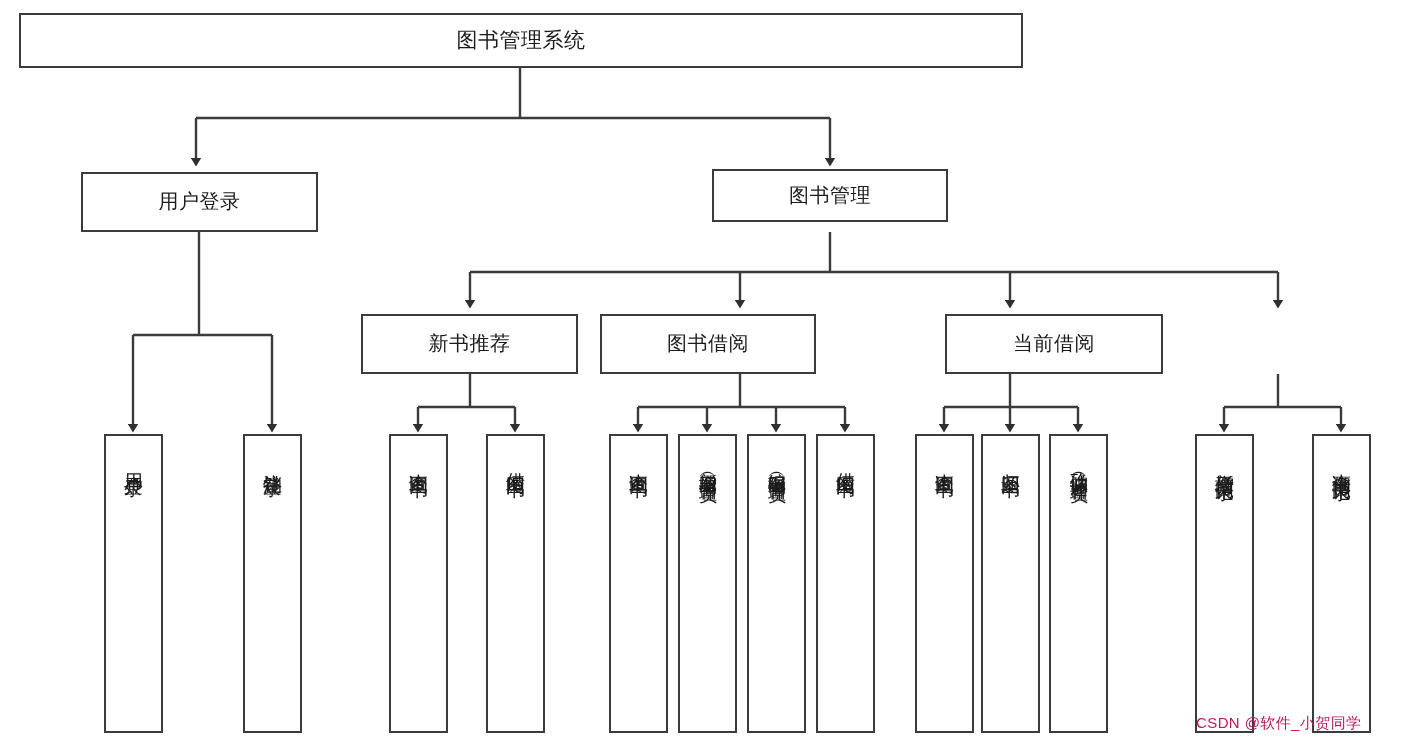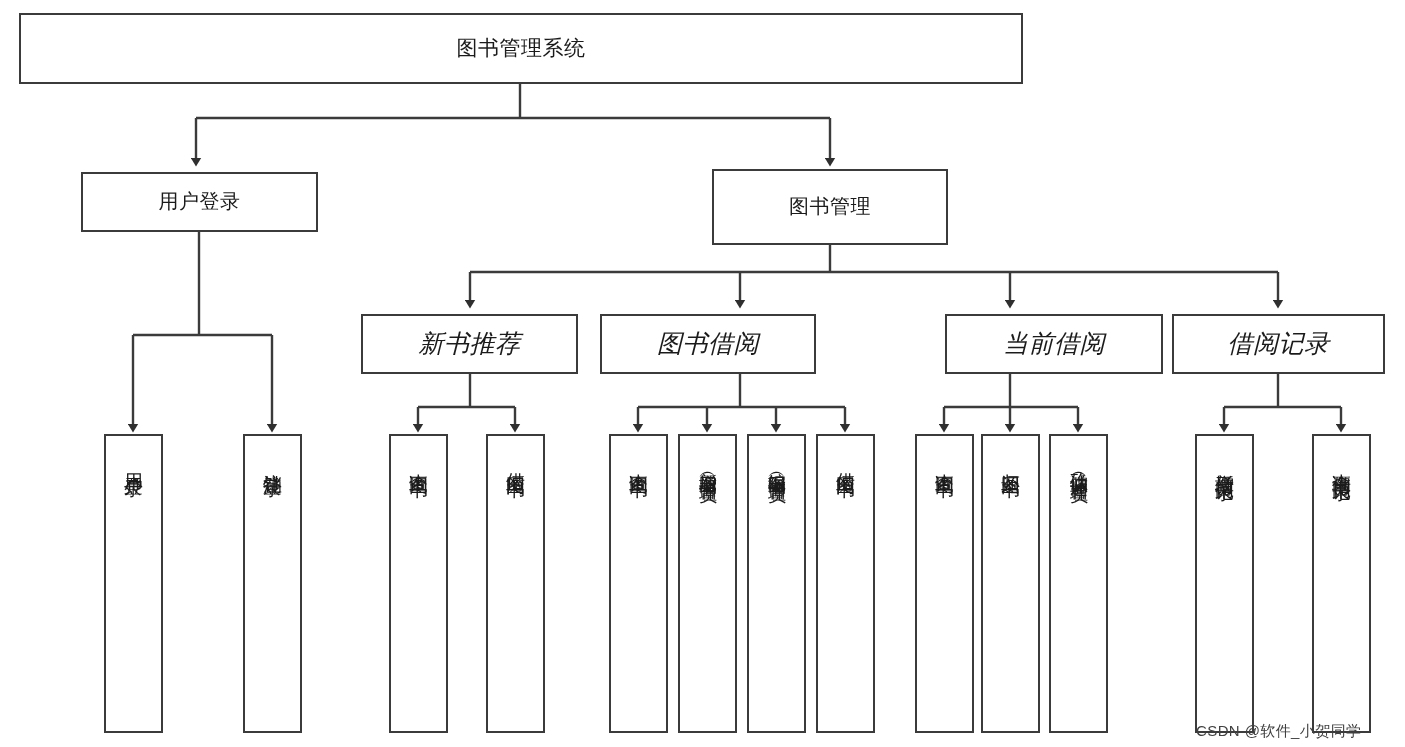--- a/index.html
+++ b/index.html
@@ -52,34 +52,33 @@
     padding-top: 22px;
   }
   .node.vert .label {
     writing-mode: vertical-rl;
     text-orientation: upright;
     letter-spacing: 2px;
     line-height: 1.05;
   }
   .node.root .label { font-size: 21px; }
   .node.lvl2 .label { font-size: 20px; }
-  .node.lvl3 .label { font-size: 25px; font-style: italic; }
+  .node.lvl3 .label { font-size: 20px; }
   .node.leaf .label { font-size: 19px; }
   .node.leaf.tall .label { font-size: 18px; }
 
   #watermark {
     position: absolute;
     left: 1196px;
     top: 714px;
     font-size: 15px;
-    color: #404040;
+    color: #be185d;
     white-space: nowrap;
     z-index: 5;
     letter-spacing: 0.4px;
-    margin-top: 8px;
   }
 </style>
 </head>
 <body>
 
 <div id="diagram-root">
 
   <svg id="edge-layer" viewBox="0 0 1405 747" width="1405" height="747" xmlns="http://www.w3.org/2000/svg">
     <defs>
       <marker id="arrow" markerWidth="9" markerHeight="11" refX="0.5" refY="5.5" orient="auto" markerUnits="userSpaceOnUse">
@@ -124,43 +123,40 @@
       <path d="M1010,407 L1010,424" marker-end="url(#arrow)"></path>
       <path d="M1078,407 L1078,424" marker-end="url(#arrow)"></path>
 
       <path d="M1278,374 L1278,407"></path>
       <path d="M1224,407 L1341,407"></path>
       <path d="M1224,407 L1224,424" marker-end="url(#arrow)"></path>
       <path d="M1341,407 L1341,424" marker-end="url(#arrow)"></path>
     </g>
   </svg>
 
-  <div class="node root horiz" style="left:19px; top:13px; width:1004px; height:71px;align-items:center;">
+  <div class="node root horiz" style="left:19px; top:13px; width:1004px; height:55px;align-items:center;">
     <span class="label">图书管理系统</span>
   </div>
 
   <div class="node lvl2 horiz" style="left:81px; top:172px; width:237px; height:60px;">
     <span class="label">用户登录</span>
   </div>
-  <div class="node lvl2 horiz" style="left:712px; top:169px; width:236px; height:76px;">
+  <div class="node lvl2 horiz" style="left:712px; top:169px; width:236px; height:53px;">
     <span class="label">图书管理</span>
   </div>
 
   <div class="node lvl3 horiz" style="left:361px; top:314px; width:217px; height:60px;">
     <span class="label">新书推荐</span>
   </div>
   <div class="node lvl3 horiz" style="left:600px; top:314px; width:216px; height:60px;">
     <span class="label">图书借阅</span>
   </div>
   <div class="node lvl3 horiz" style="left:901px; top:314px; width:218px; height:60px;margin-left:44px;">
     <span class="label">当前借阅</span>
   </div>
-  <div class="node lvl3 horiz" style="left:1172px; top:314px; width:213px; height:60px;">
-    <span class="label">借阅记录</span>
-  </div>
 
   <div class="node leaf vert" style="left:104px; top:434px; width:59px; height:299px;">
     <span class="label">用户登录</span>
   </div>
   <div class="node leaf vert" style="left:243px; top:434px; width:59px; height:299px;">
     <span class="label">注销登录</span>
   </div>
 
   <div class="node leaf vert" style="left:389px; top:434px; width:59px; height:299px;">
     <span class="label">查询图书</span>

